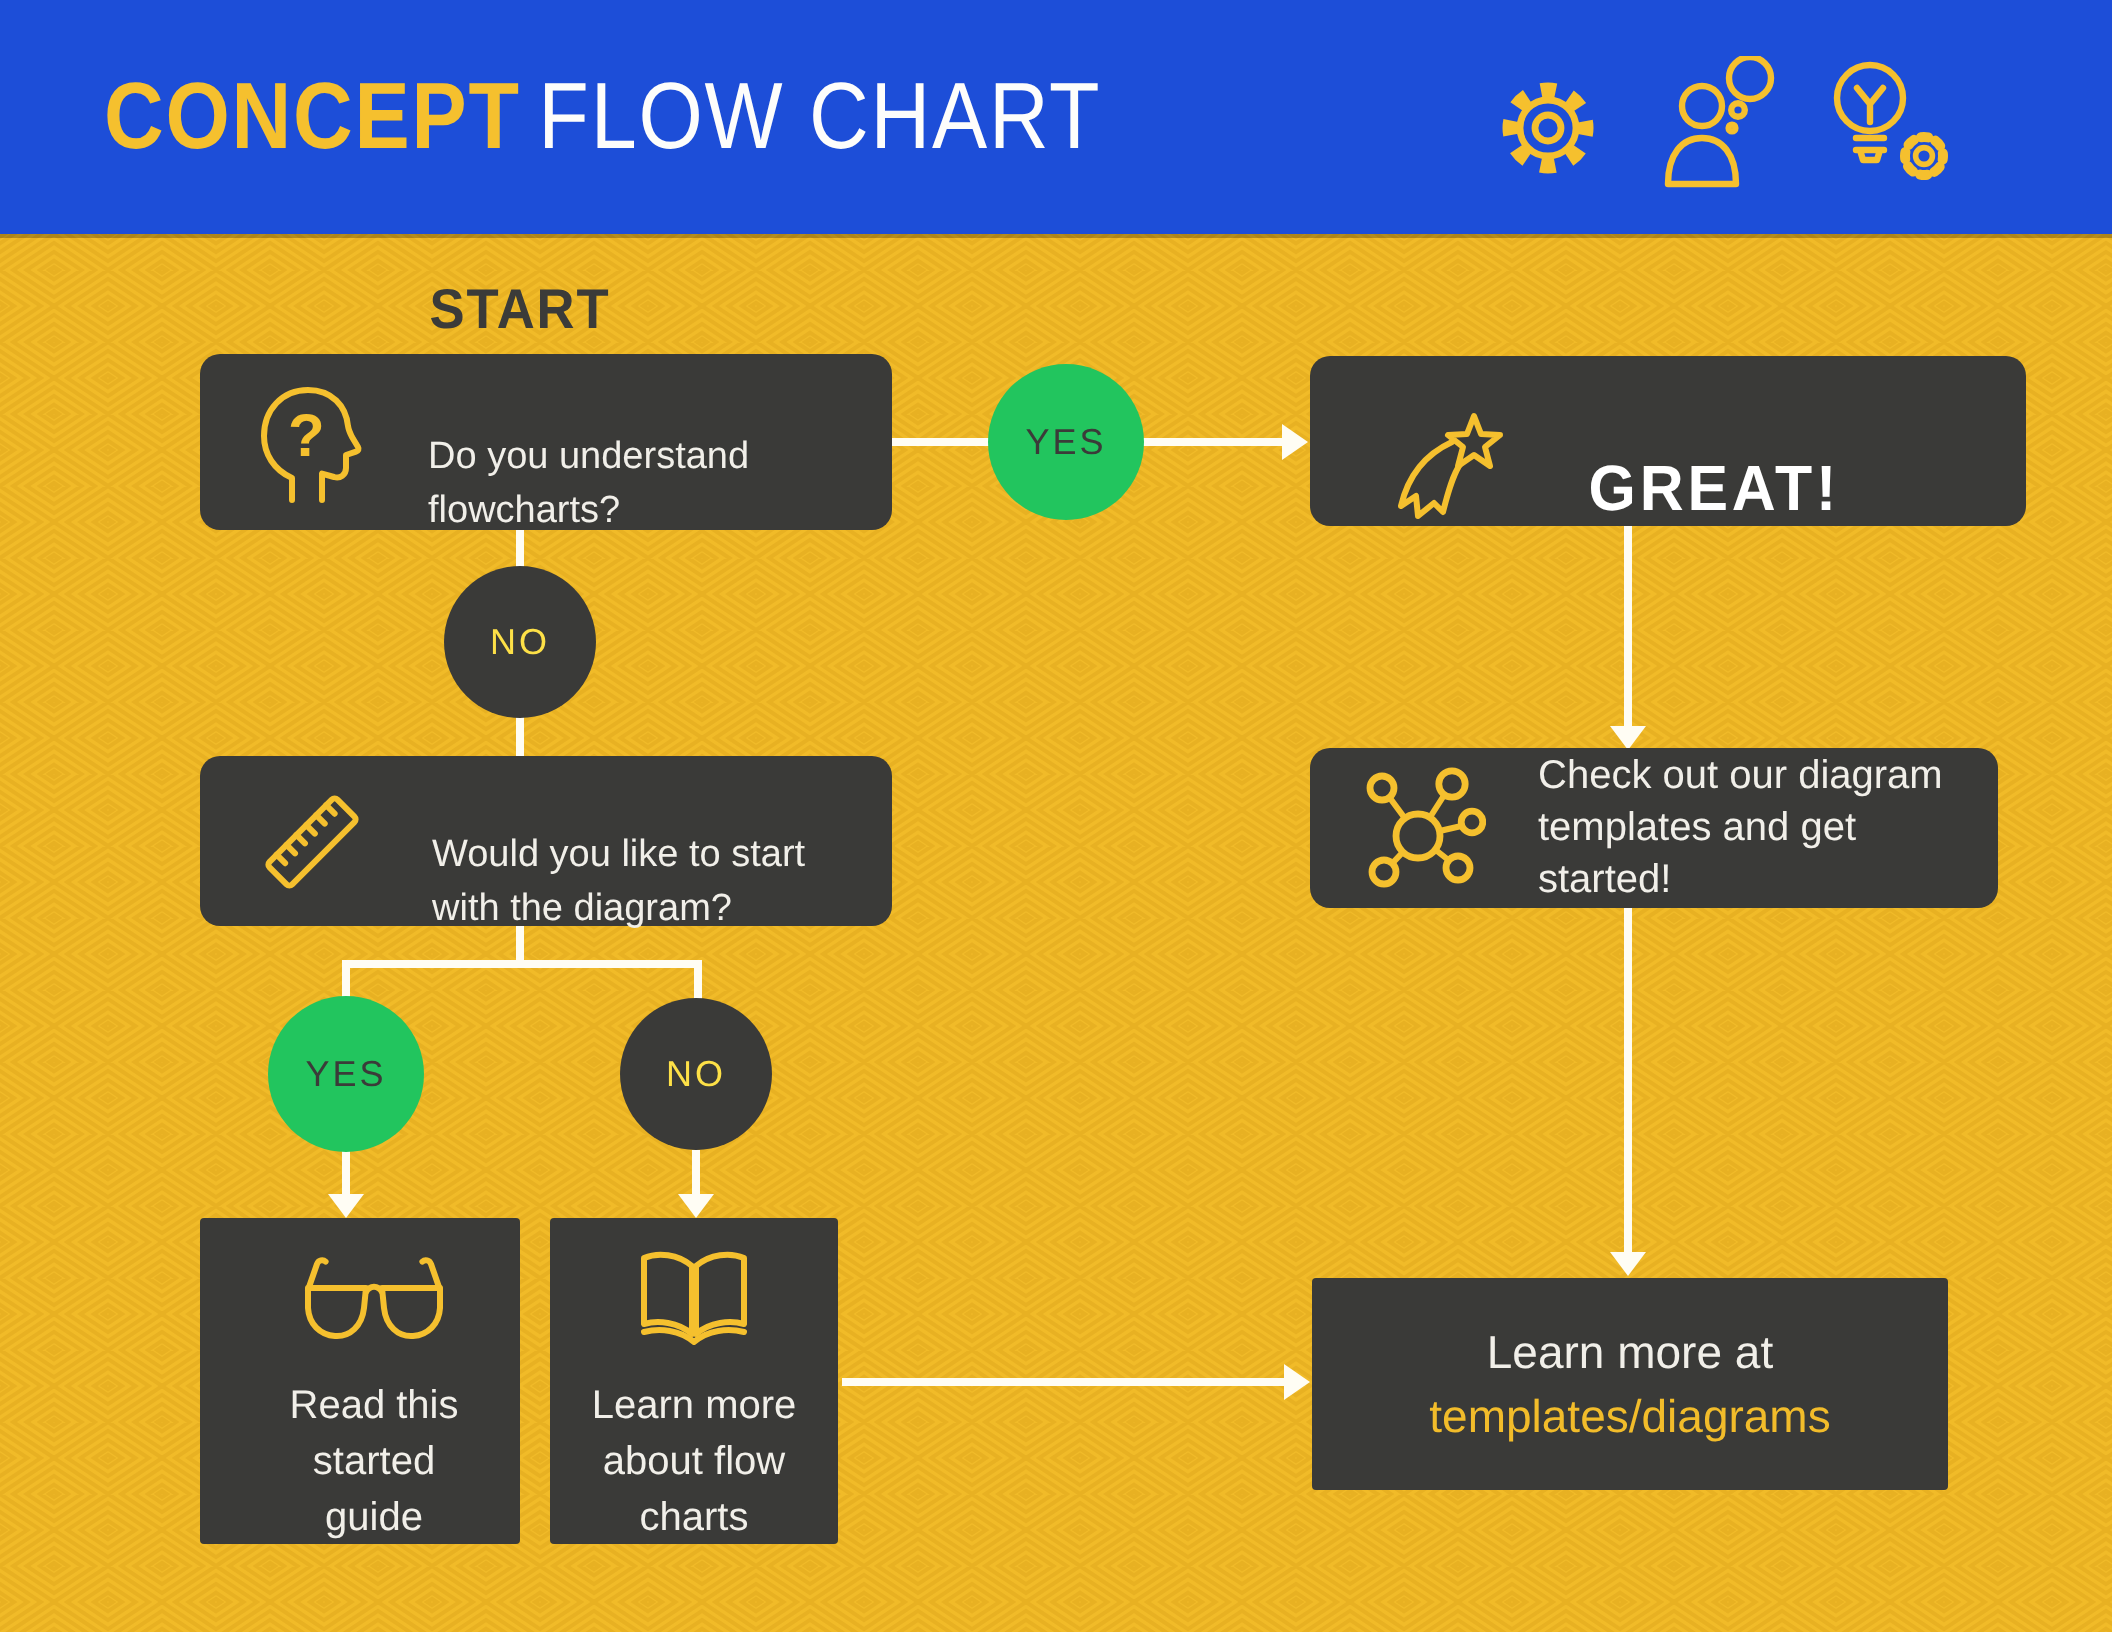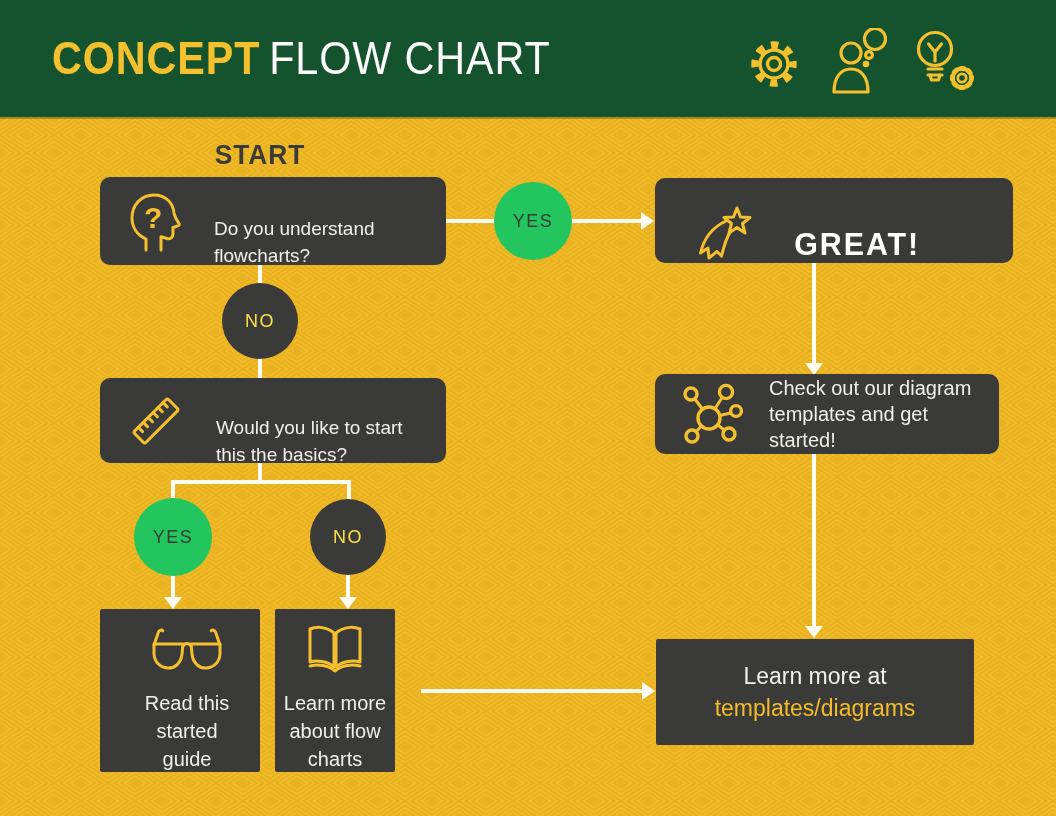--- a/index.html
+++ b/index.html
@@ -4,21 +4,21 @@
 <style>
   html,body{margin:0;padding:0;background:#222;}
   #canvas{
     position:relative;width:1056px;height:816px;overflow:hidden;
     font-family:"Liberation Sans","DejaVu Sans",sans-serif;
     background:#f1bb28;
   }
   
   .header{
     position:absolute;left:0;top:0;width:1056px;height:117px;
-    background:#14532d;z-index:3;
+    background:#1d4ed8;z-index:3;
     box-shadow:0 2px 0 rgba(0,0,0,.25);
     text-align:center;
   }
   .title{
     position:absolute;left:52px;top:34px;white-space:nowrap;
     transform:scaleX(.88);transform-origin:left center;
     font-size:47px;letter-spacing:1px;line-height:1;
   }
   .title .accent{color:#f5c02e;font-weight:bold;}
   .title .rest{color:#fdfdfb;font-weight:normal;margin-left:10px;}
@@ -177,21 +177,21 @@
     <span>
       <svg width="60" height="60" viewBox="0 0 60 60" fill="none" stroke="#f5c02e" stroke-width="3" stroke-linecap="round" stroke-linejoin="round">
         <g transform="rotate(-45 30 30)">
           <rect x="6" y="22" width="48" height="16" rx="2"></rect>
           <path d="M13 22 V28 M20 22 V28 M27 22 V28 M34 22 V28 M41 22 V28 M48 22 V28"></path>
         </g>
       </svg>
     </span>
     <div class="txt q-lines">
       <div>Would you like to start</div>
-      <div>this the basics?</div>
+      <div>with the diagram?</div>
     </div>
   </div>
 
   <div class="circle light" style="left:134px;top:498px;width:78px;height:78px;">
     <span>YES</span>
   </div>
   <div class="circle dark" style="left:310px;top:499px;width:76px;height:76px;">
     <span>NO</span>
   </div>
 
@@ -205,21 +205,21 @@
         <path d="M71 20 L66.5 7 C65.7 5 63.5 4.6 62.2 5.8"></path>
       </svg>
     </span>
     <div class="small-lines" style="margin-top:14px;">
       <div>Read this</div>
       <div>started</div>
       <div>guide</div>
     </div>
   </div>
 
-  <div class="box col" style="left:275px;top:609px;width:120px;height:163px;">
+  <div class="box col" style="left:275px;top:609px;width:144px;height:163px;">
     <span style="margin-top:14px;">
       <svg width="60" height="54" viewBox="0 0 60 54" fill="none" stroke="#f5c02e" stroke-width="3" stroke-linecap="round" stroke-linejoin="round">
         <path d="M29 44 C22 38 12 37 5 39 L5 6 C12 3 22 4 29 10 Z"></path>
         <path d="M31 44 C38 38 48 37 55 39 L55 6 C48 3 38 4 31 10 Z"></path>
         <path d="M5 43 C13 41 23 42 30 48 C37 42 47 41 55 43"></path>
       </svg>
     </span>
     <div class="small-lines" style="margin-top:12px;">
       <div>Learn more</div>
       <div>about flow</div>

